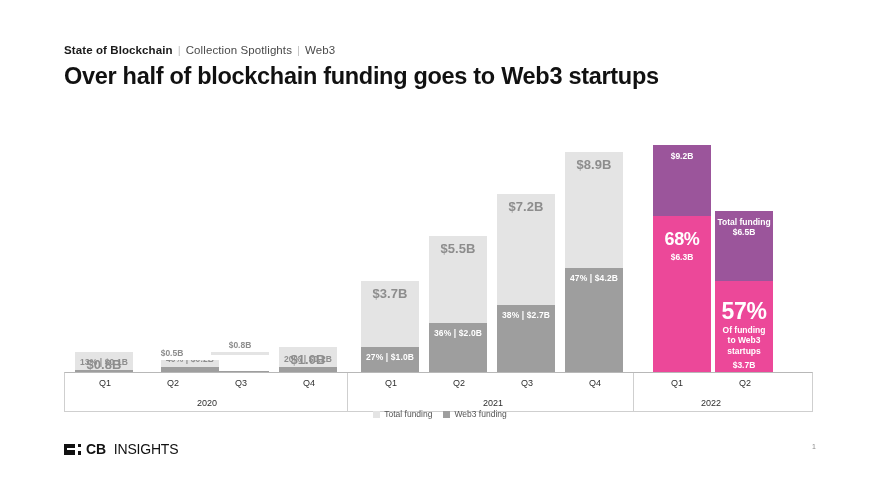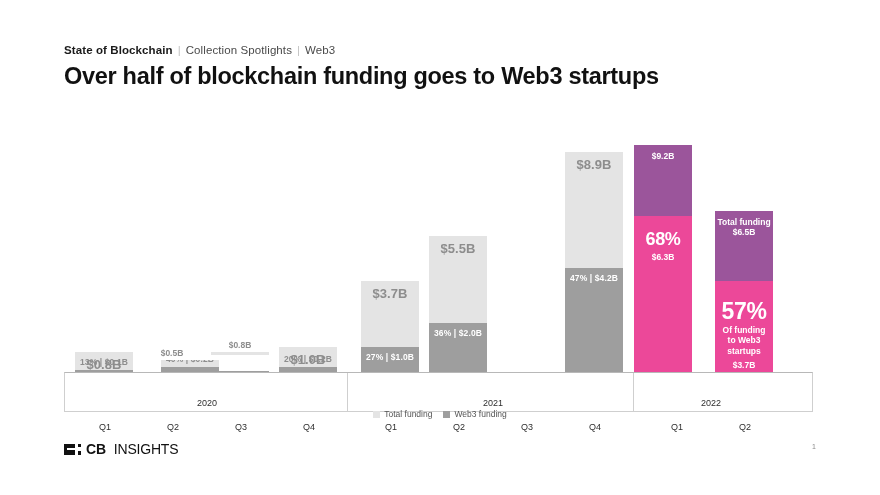--- a/index.html
+++ b/index.html
@@ -139,21 +139,20 @@
     width: 749px;
     height: 40px;
     border: 1px solid #cfcfcf;
     border-top: 1px solid #b8b8b8;
     box-sizing: border-box;
   }
   .axis-quarters {
     position: absolute;
     left: 0; right: 0; top: 0;
     height: 21px;
-    margin-top: 44px;
   }
   .q-tick {
     position: absolute;
     top: 0;
     height: 21px;
     line-height: 21px;
     text-align: center;
     font-size: 9px;
     color: #2e2e2e;
   }
@@ -310,31 +309,41 @@
       <div class="bar-group" style="left: 360px; width: 68px;">
         <div class="bar" style="left: 5px; width: 58px; height: 135.882px;">
           <div class="seg seg-total" style="height: 86.4706px;">
             <div class="lbl-total">$5.5B</div>
           </div>
           <div class="seg seg-web3" style="height: 49.4118px;">
             <div class="lbl-web3">36%  |  $2.0B</div>
           </div>
         </div>
       </div>
+      <div class="bar-group" style="left: 428px; width: 68px;">
+        <div class="bar" style="left: 5px; width: 58px; height: 177.882px;">
+          <div class="seg seg-total" style="height: 111.176px;">
+            <div class="lbl-total">$7.2B</div>
+          </div>
+          <div class="seg seg-web3" style="height: 66.7059px;">
+            <div class="lbl-web3">38%  |  $2.7B</div>
+          </div>
+        </div>
+      </div>
       <div class="bar-group" style="left: 496px; width: 68px;">
         <div class="bar" style="left: 5px; width: 58px; height: 219.882px;">
           <div class="seg seg-total" style="height: 116.118px;">
             <div class="lbl-total">$8.9B</div>
           </div>
           <div class="seg seg-web3" style="height: 103.765px;">
             <div class="lbl-web3">47%  |  $4.2B</div>
           </div>
         </div>
       </div>
-      <div class="bar-group" style="left: 565px; width: 68px;">
+      <div class="bar-group" style="left: 584px; width: 68px;">
         <div class="bar" style="left: 5px; width: 58px; height: 227.294px;">
           <div class="seg seg-total-p" style="height: 71.6471px;">
             <div class="hl-total-top">$9.2B</div>
           </div>
           <div class="seg seg-web3-p" style="height: 155.647px;">
             <div class="hl-block" style="top: 14px;">
               <div class="hl-pct">68%</div>
               <div class="hl-amt">$6.3B</div>
             </div>
           </div>

